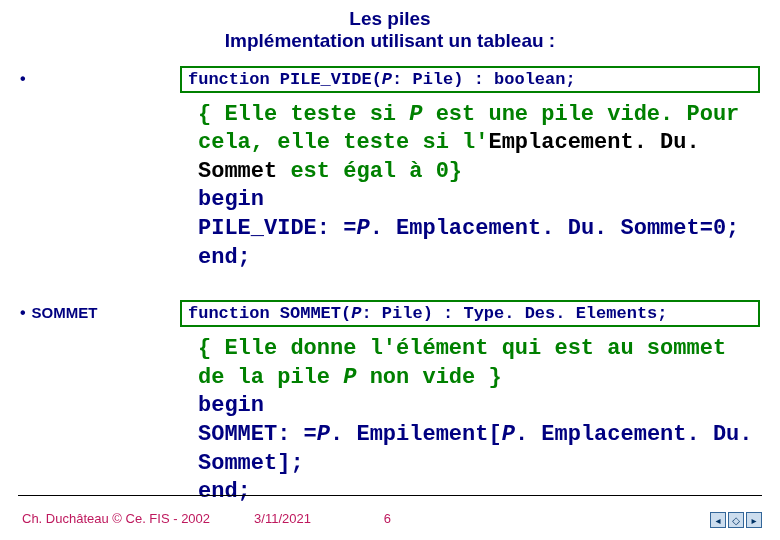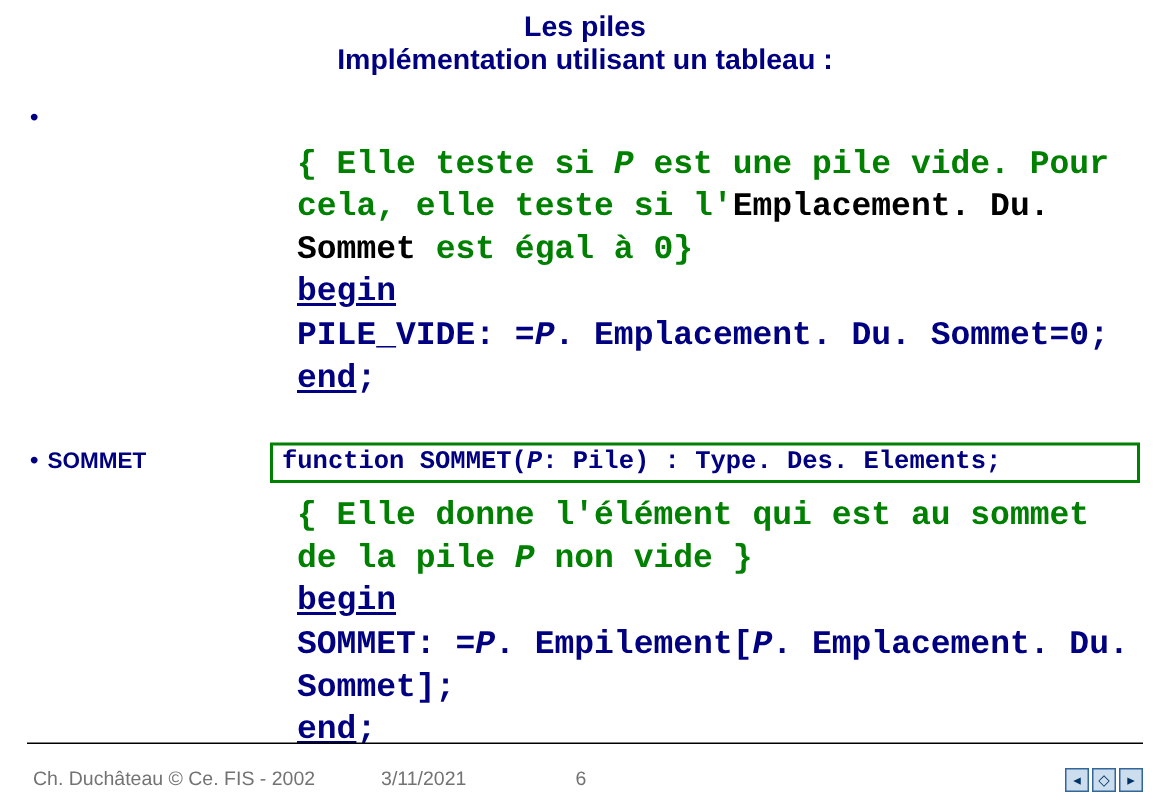--- a/index.html
+++ b/index.html
@@ -58,40 +58,40 @@
     font-family: "Courier New", monospace;
     font-weight: bold;
     font-size: 22px;
     color: #000080;
     line-height: 1.3;
     margin-top: 8px;
     margin-bottom: 28px;
   }
   .comment { color: #008000; }
   .italic { font-style: italic; }
-  .underline { text-decoration: underline; }
+  .underline { }
   hr.footer-rule {
     margin: 0 18px;
     border: none;
     border-top: 1px solid #000000;
     position: absolute;
     bottom: 44px;
     left: 0;
     right: 0;
   }
   .footer {
     position: absolute;
     bottom: 14px;
     left: 0;
     right: 0;
     padding: 0 22px;
     display: flex;
     align-items: center;
     font-size: 13px;
-    color: #737373;
+    color: #be185d;
   }
   .footer .f-author { flex: 0 0 auto; }
   .footer .f-date   { margin-left: 44px; flex: 0 0 auto; }
   .footer .f-title  { margin-left: auto; flex: 0 0 auto; }
   .footer .f-page   { margin-left: 60px; flex: 0 0 auto; width: 20px; text-align: right; }
   .nav-btns {
     position: absolute;
     bottom: 12px;
     right: 18px;
     display: flex;
@@ -116,20 +116,23 @@
 <div class="title-block">
   <div>Les piles</div>
   <div>Implémentation utilisant un tableau :</div>
 </div>
 
 <div class="content">
 
   <div class="section">
     <div class="sect-label">
       <span class="bullet">•</span>
+    </div>
+    <div class="sig-box">
+      <span>function PILE_VIDE(</span><span class="italic">P</span><span>: Pile) : boolean;</span>
     </div>
   </div>
   <div class="body-block">
     <span class="comment"><span>{ Elle teste si </span><span class="italic">P</span><span> est une pile vide. Pour cela, elle teste si l'</span><span style="color:#000000">Emplacement. Du. Sommet</span><span> est égal à 0}</span></span><br>
     <span class="underline">begin</span><br>
     <span><span>PILE_VIDE: =</span><span class="italic">P</span><span>. Emplacement. Du. Sommet=0;</span></span><br>
     <span class="underline">end</span><span>;</span>
   </div>
 
   <div class="section">

